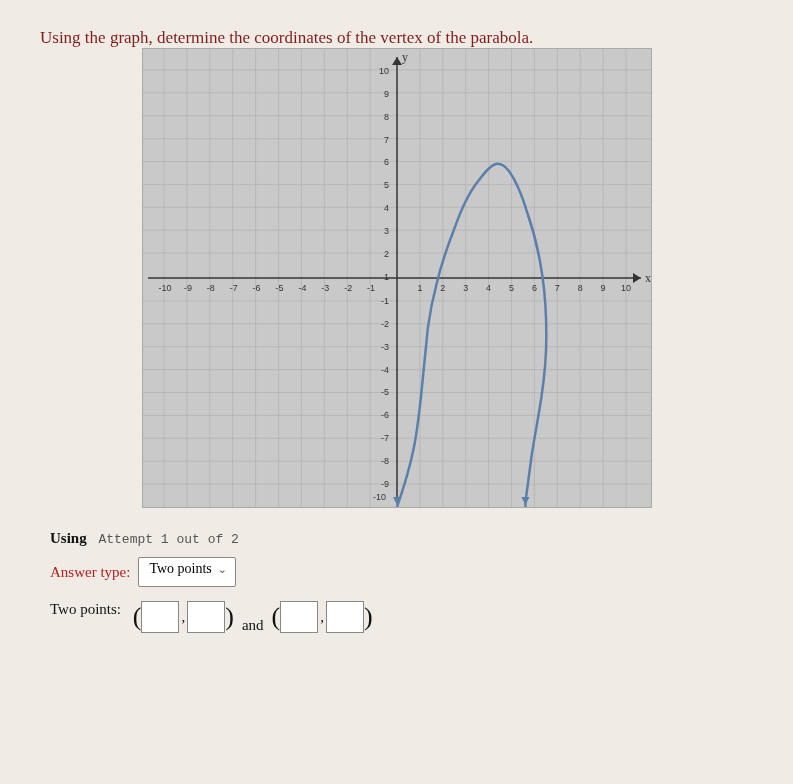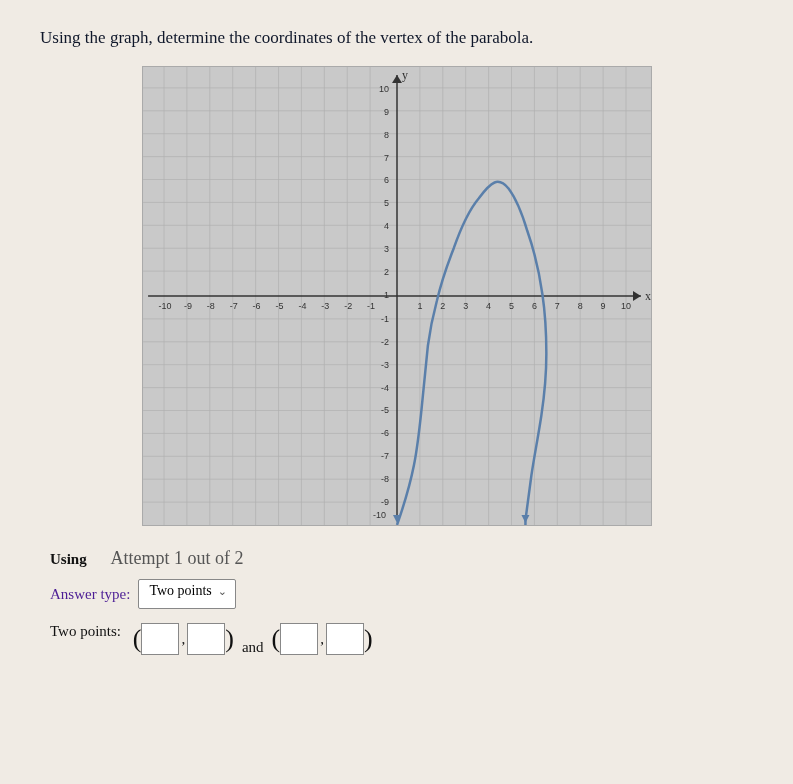--- a/index.html
+++ b/index.html
@@ -13,22 +13,21 @@
       justify-content: center;
     }
     .page {
       background: #f0ebe4;
       width: 793px;
       min-height: 784px;
       padding: 28px 40px 30px 40px;
     }
     .question-text {
       font-size: 17px;
-      color: #0f172a;
-      margin-bottom: 18px;
+      color: #7f1d1d;
       font-family: Georgia, serif;
     }
     .graph-container {
       display: flex;
       justify-content: center;
       margin-bottom: 22px;
     }
     .graph-wrap {
       position: relative;
       width: 510px;
@@ -45,35 +44,35 @@
     }
     .answer-label {
       font-size: 15px;
       color: #111;
       margin-bottom: 10px;
     }
     .answer-label strong {
       font-weight: bold;
     }
     .answer-label span.attempt {
-      font-size: 18px;
+      font-size: 13px;
       color: #555;
-      margin-left: 20px;
-      font-family: Liberation Serif, serif;
+      margin-left: 8px;
+      font-family: Liberation Mono, monospace;
     }
     .answer-type-row {
       display: flex;
       align-items: center;
       margin-bottom: 14px;
       font-size: 15px;
       gap: 8px;
     }
     .answer-type-label {
       font-family: Georgia, serif;
-      color: #4c1d95;
+      color: #b91c1c;
     }
     .answer-type-select {
       display: flex;
       align-items: center;
       border: 1.5px solid #888;
       background: #fff;
       padding: 3px 8px 9px 10px;
       font-size: 14px;
       font-family: Georgia, serif;
       border-radius: 2px;

